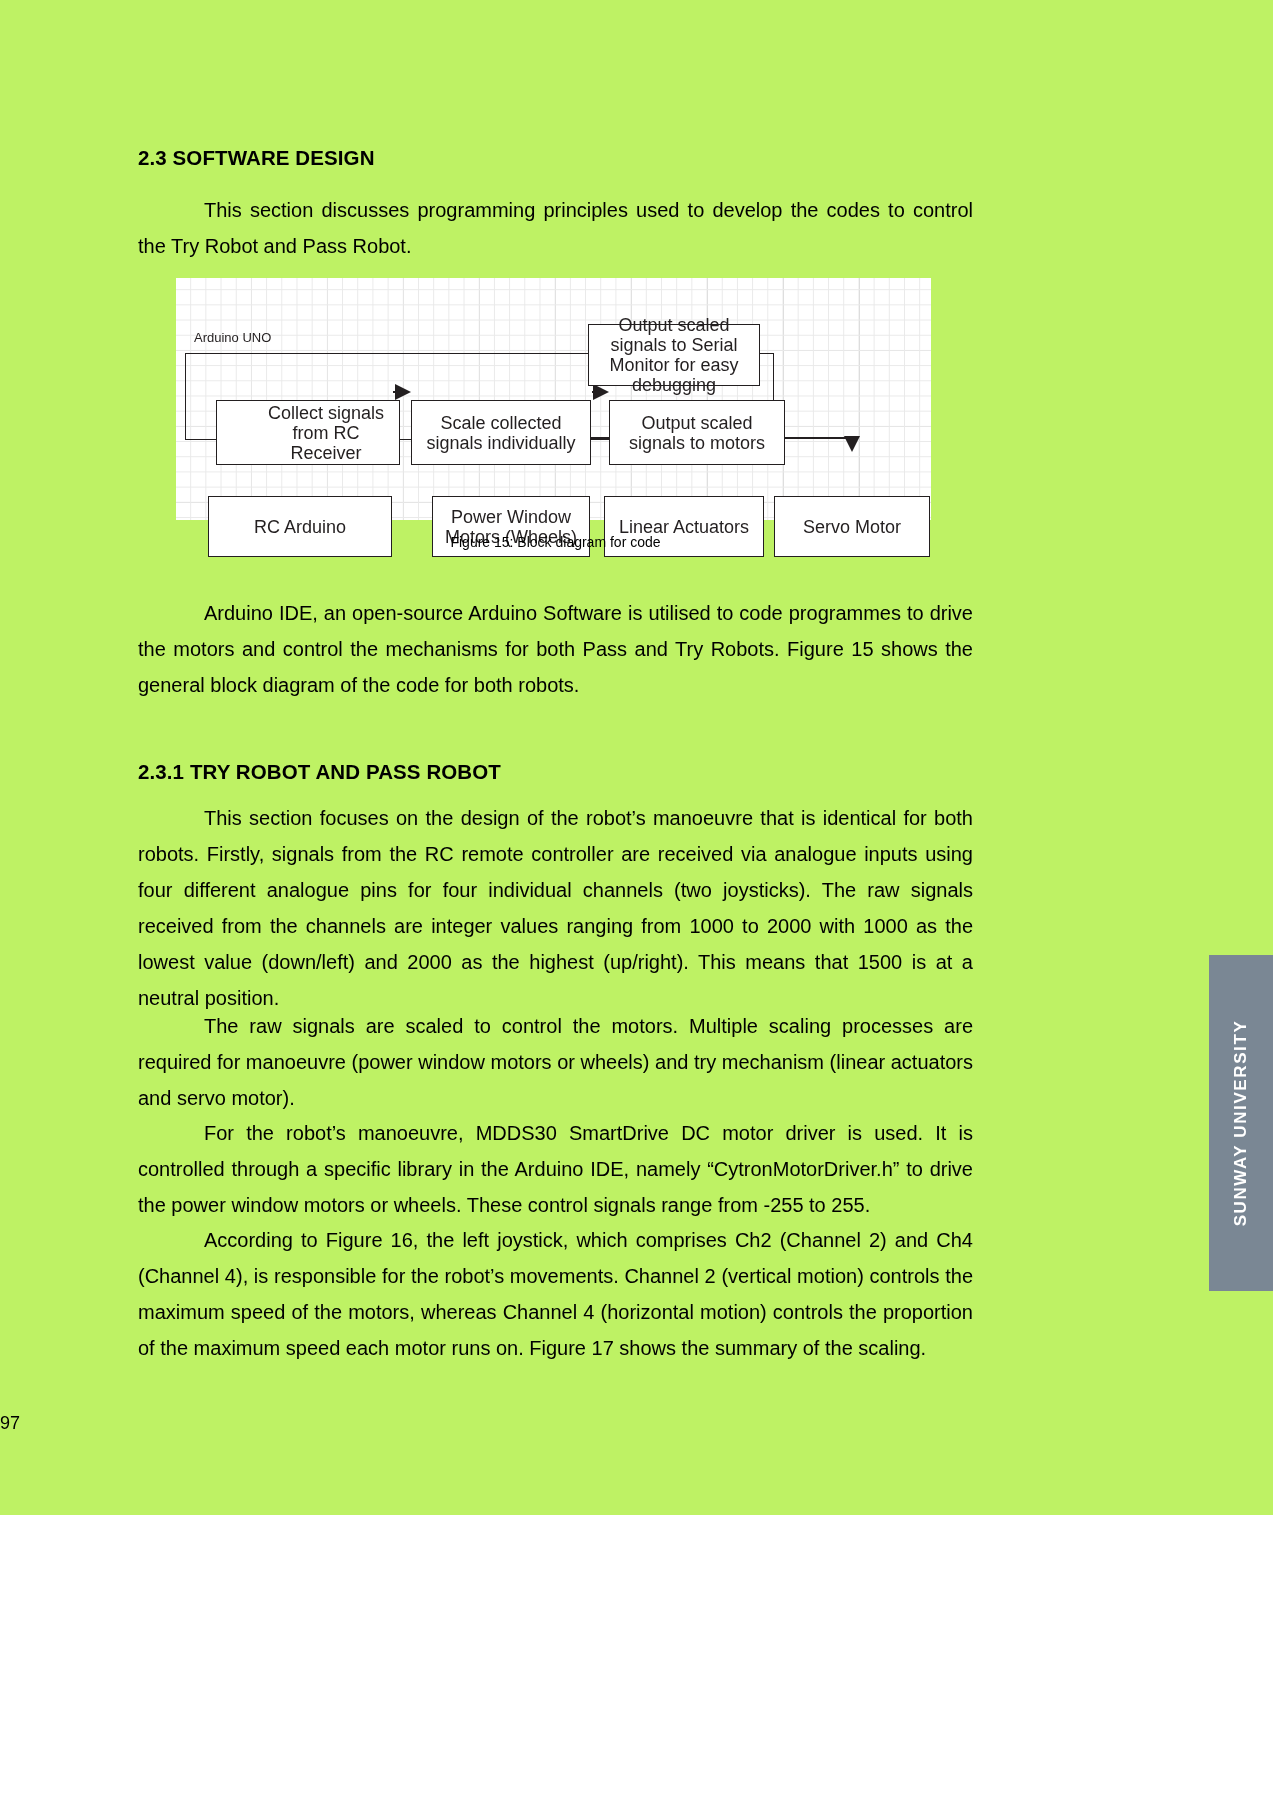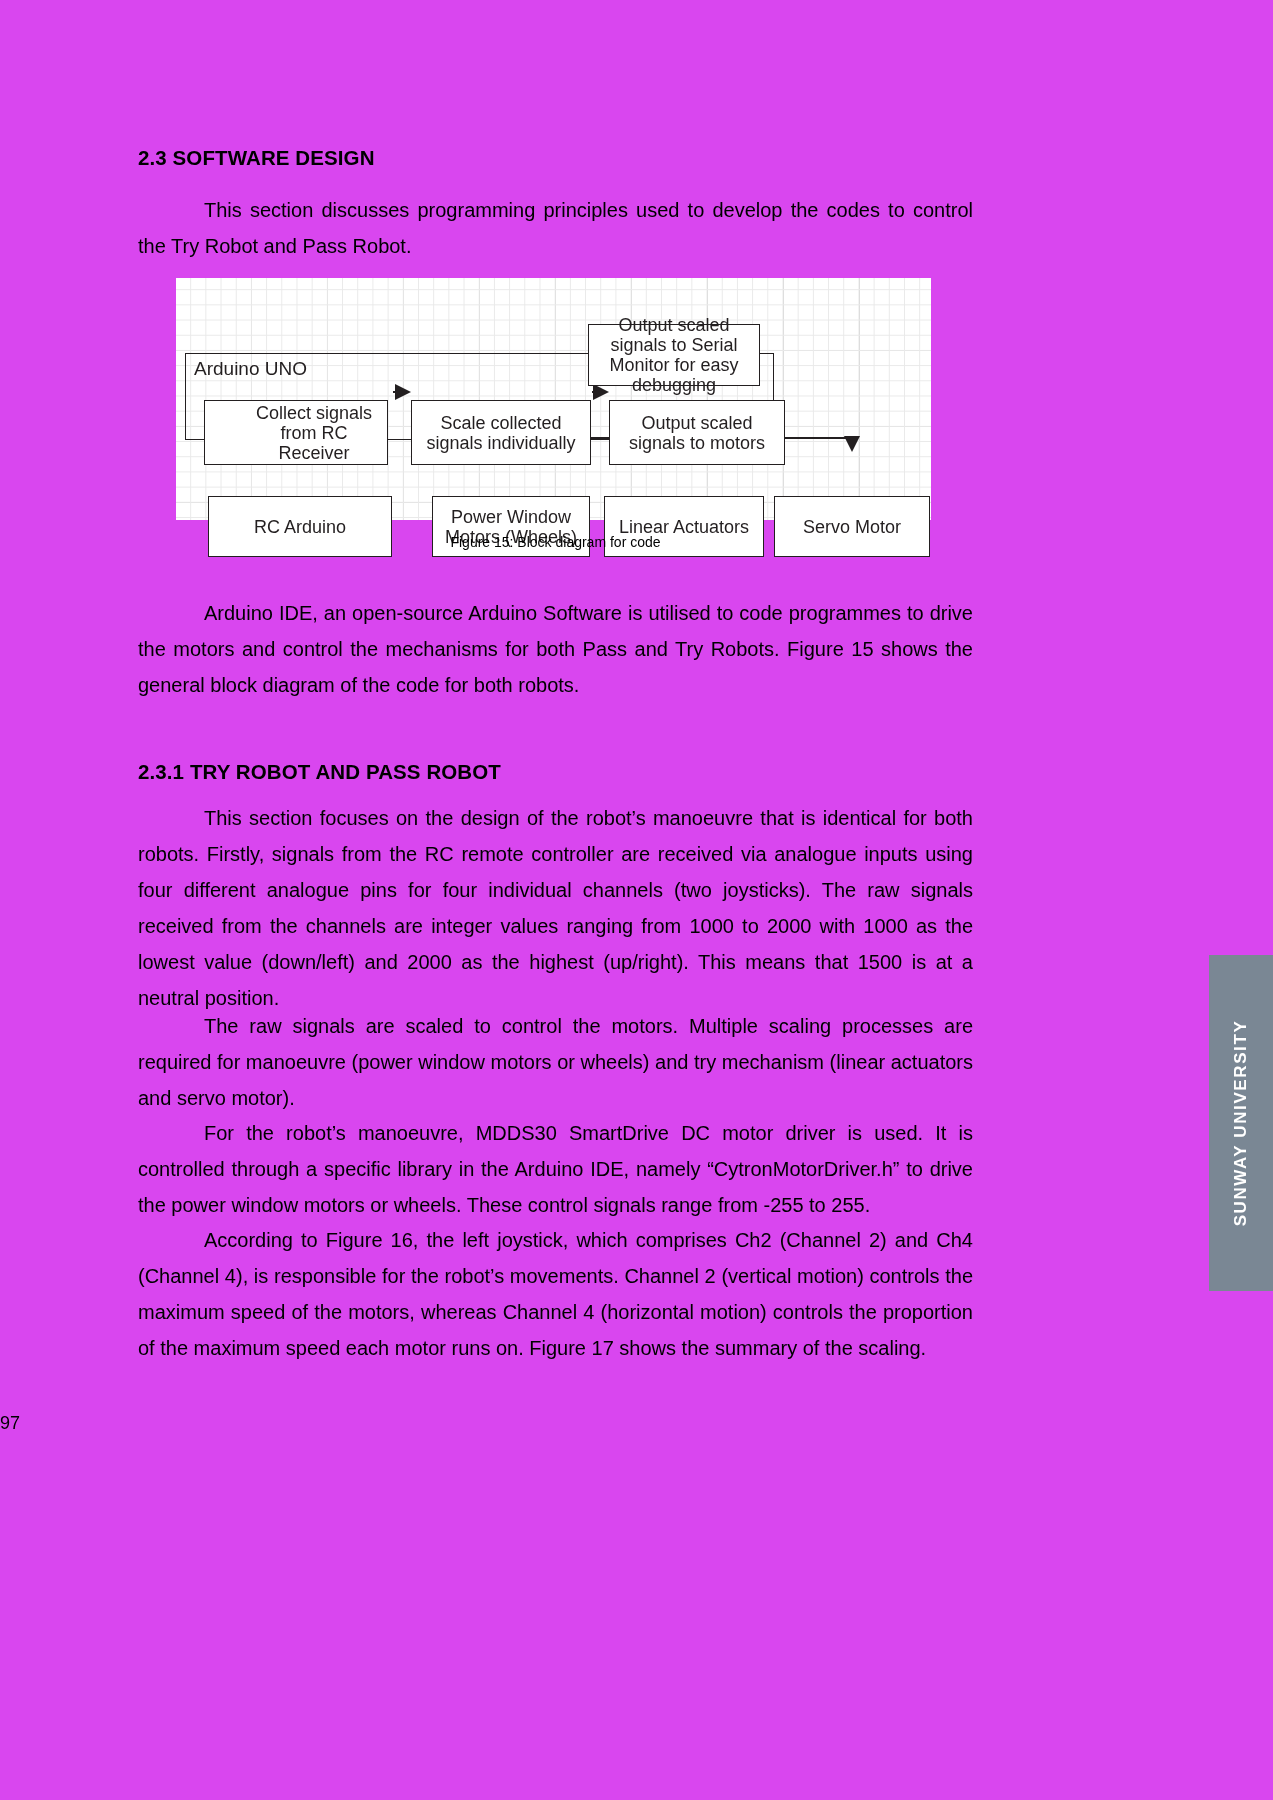--- a/index.html
+++ b/index.html
@@ -3,22 +3,22 @@
 <meta charset="utf-8">
 <style>
   html, body {
     margin: 0;
     padding: 0;
     background: #ffffff;
   }
   .page {
     position: relative;
     width: 1273px;
-    height: 1800px;
-    background: #d946ef;
+    height: 1515px;
+    background: #bef264;
     font-family: "Liberation Sans", sans-serif;
     color: #000000;
     overflow: hidden;
   }
   h2.section-heading {
     font-size: 20.5px;
     font-weight: bold;
     letter-spacing: 0.1px;
     margin: 0;
     padding: 0;
@@ -91,26 +91,25 @@
     width: 589px;
     height: 87px;
     border: 1.7px solid #231f20;
     background: transparent;
     box-sizing: border-box;
   }
   .arduino-label {
     position: absolute;
     left: 18px;
     top: 52px;
-    font-size: 19px;
+    font-size: 13px;
     color: #231f20;
     background: transparent;
-    margin-top: 28px;
-  }
-  .box-collect  { left: 28px;  top: 82px;  width: 184px; height: 65px; padding-left: 40px; }
+  }
+  .box-collect  { left: 40px;  top: 82px;  width: 184px; height: 65px; padding-left: 40px; }
   .box-scale    { left: 235px; top: 82px;  width: 180px; height: 65px; }
   .box-outmot   { left: 433px; top: 82px;  width: 176px; height: 65px; }
   .box-serial   { left: 412px; top: 6px;   width: 172px; height: 62px; }
   .box-rcrecv   { left: 32px;  top: 178px; width: 184px; height: 61px; }
   .box-power    { left: 256px; top: 178px; width: 158px; height: 61px; }
   .box-linear   { left: 428px; top: 178px; width: 160px; height: 61px; }
   .box-servo    { left: 598px; top: 178px; width: 156px; height: 61px; }
 
   .fig-caption {
     position: absolute;

